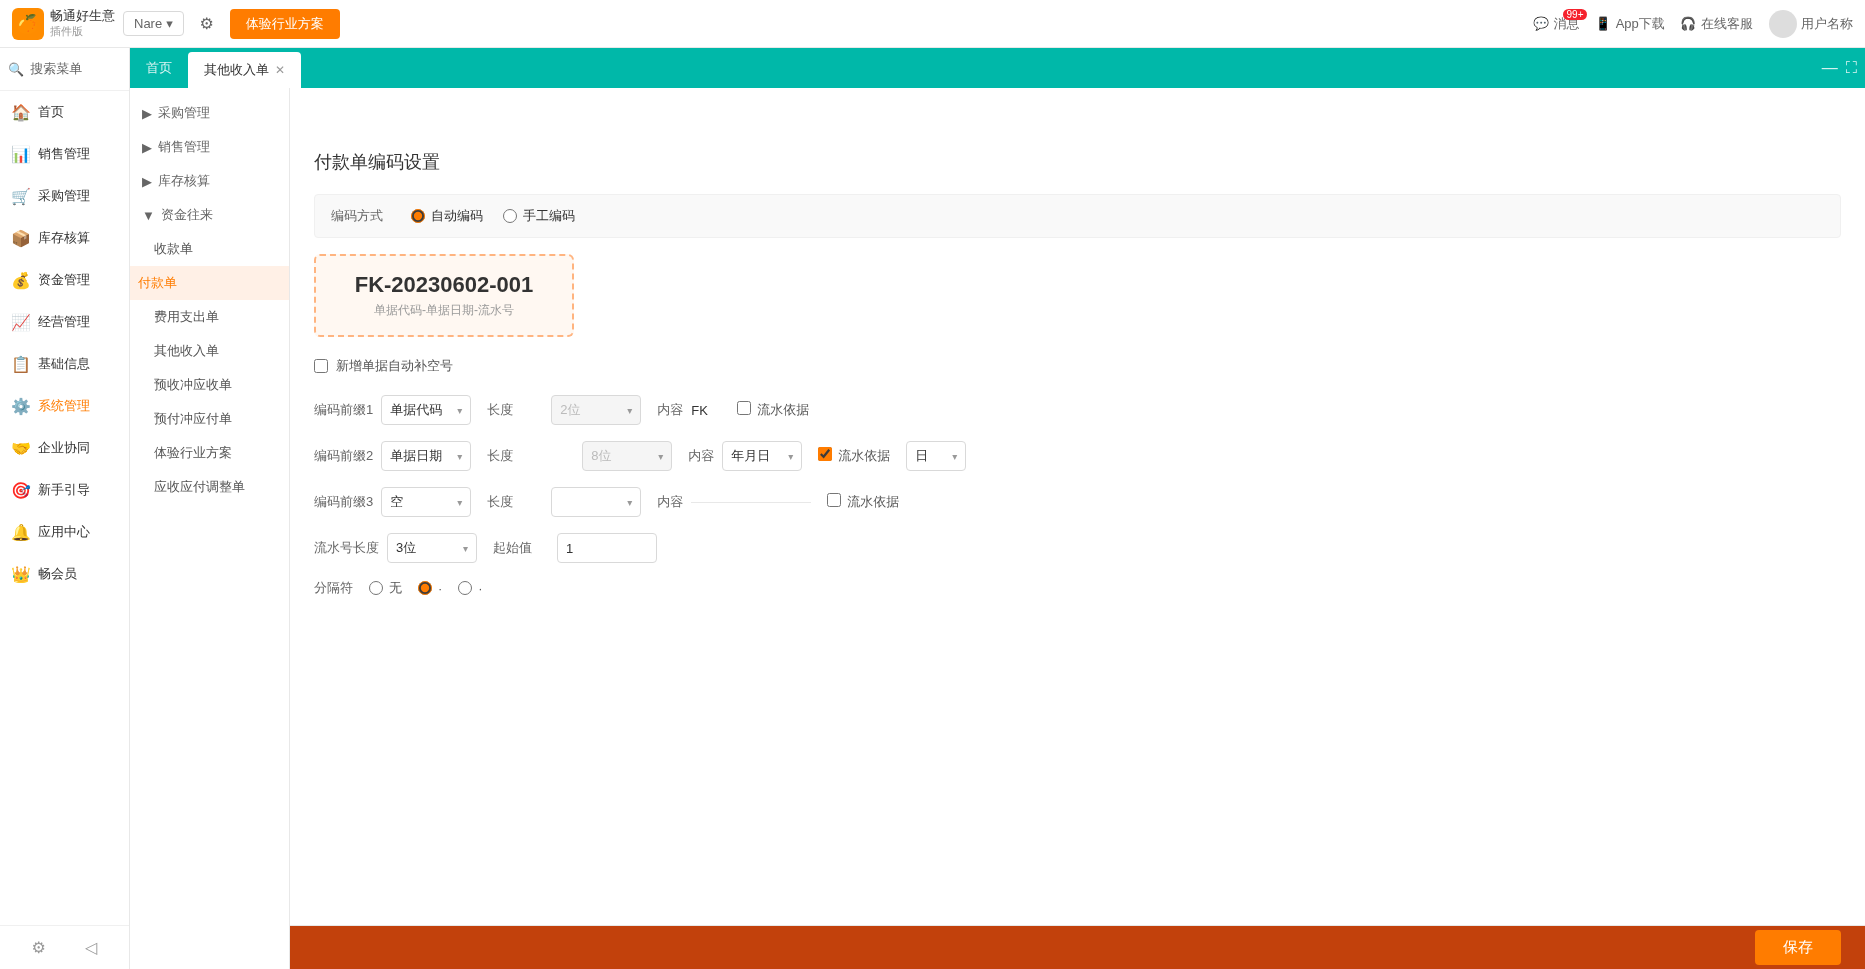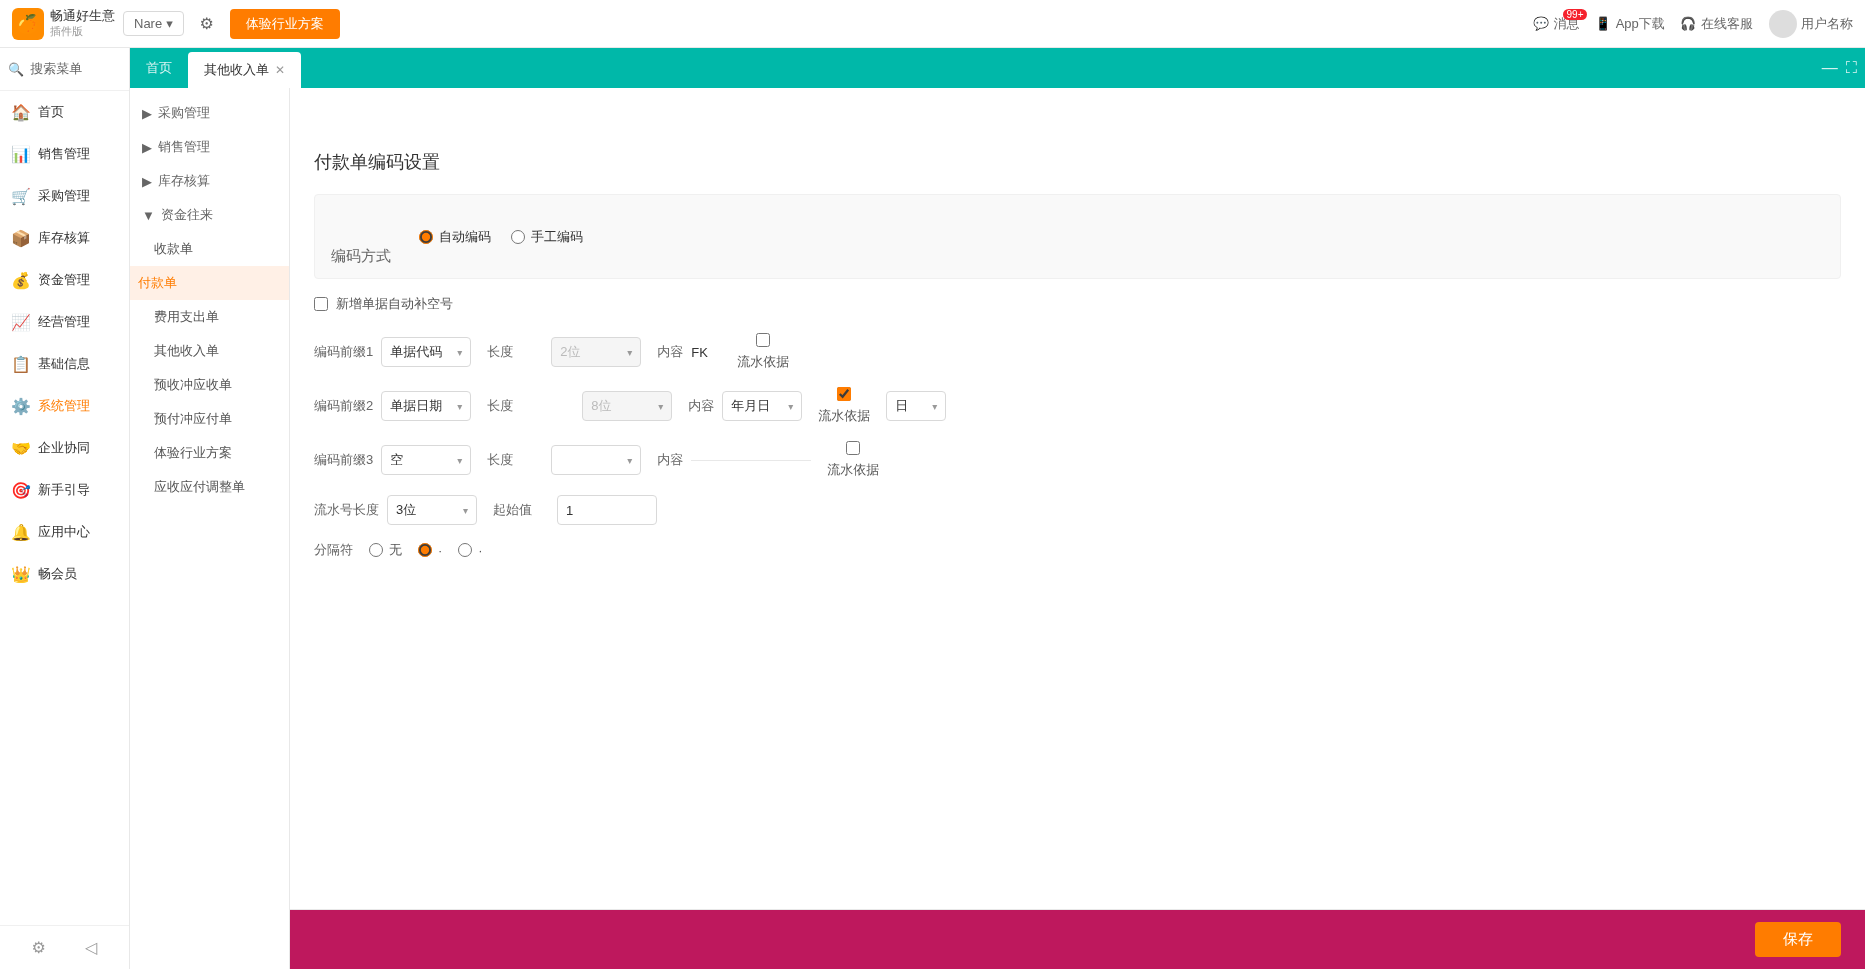--- a/index.html
+++ b/index.html
@@ -82,21 +82,21 @@
     .sub-sidebar-item.active { background: #fff0e6; color: #ff7c00; font-weight: 500; padding-left: 8px; }
 
     
     .main-content { flex: 1; overflow-y: auto; padding: 20px 24px; background: #fff; margin: 0; }
 
     
     .page-title { font-size: 18px; font-weight: 500; color: #333; margin-bottom: 20px; margin-top: 42px; }
 
     
     .encoding-method { display: flex; align-items: center; gap: 20px; background: #f9f9f9; padding: 12px 16px; border-radius: 4px; margin-bottom: 16px; border: 1px solid #f0f0f0; }
-    .encoding-label { font-size: 15px; color: #666; margin-right: 8px; margin-top: 40px; }
+    .encoding-label { font-size: 13px; color: #666; margin-right: 8px; }
     .radio-item { display: flex; align-items: center; gap: 6px; font-size: 13px; color: #333; cursor: pointer; }
     .radio-input { accent-color: #ff7c00; width: 14px; height: 14px; }
 
     
     .notice-text { font-size: 13px; color: #666; margin-bottom: 16px; line-height: 1.6; }
 
     
     .preview-box {
       border: 2px dashed #ffb480;
       background: #fff8f2;
@@ -139,33 +139,33 @@
       border-radius: 4px;
       padding: 0 8px;
       font-size: 13px;
       color: #333;
       background: #fff;
       min-width: 60px;
     }
     .field-input:disabled { background: #f5f5f5; color: #bbb; }
     .field-content-label { font-size: 13px; color: #666; white-space: nowrap; }
     .field-content-value { font-size: 13px; color: #333; min-width: 30px; display: inline-block; }
-    .stream-checkbox { display: flex; align-items: center; gap: 6px; flex-direction: column; }
+    .stream-checkbox { display: flex; gap: 6px; }
     .stream-check { accent-color: #ff7c00; width: 14px; height: 14px; }
     .stream-check-label { font-size: 13px; color: #555; }
 
     
     .separator-row { display: flex; align-items: center; gap: 16px; margin-top: 8px; }
     .sep-label { font-size: 13px; color: #666; }
     .sep-radio { display: flex; align-items: center; gap: 6px; font-size: 13px; color: #555; cursor: pointer; }
 
     
     .bottom-bar {
-      height: 60px;
-      background: #be185d;
+      height: 44px;
+      background: #c2410c;
       border-top: 1px solid #e8e8e8;
       display: flex;
       align-items: center;
       justify-content: flex-end;
       padding: 0 24px;
       flex-shrink: 0;
     }
     .save-btn { background: #ff7c00; color: #fff; border: none; padding: 8px 28px; border-radius: 4px; font-size: 15px; cursor: pointer; }
   </style>
 </head>
@@ -337,20 +337,24 @@
             </label>
             <label class="radio-item">
               <input class="radio-input" type="radio" name="encoding" style="">
               <span>手工编码</span>
             </label>
           </div>
 
           
 
           
+          <div class="preview-box">
+            <div class="preview-code">FK-20230602-001</div>
+            <div class="preview-desc">单据代码-单据日期-流水号</div>
+          </div>
 
           
           <div class="auto-fill-row">
             <input class="check-input" type="checkbox" style="">
             <span class="check-label">新增单据自动补空号</span>
           </div>
 
           
           <div class="form-row">
             <div class="form-field">

